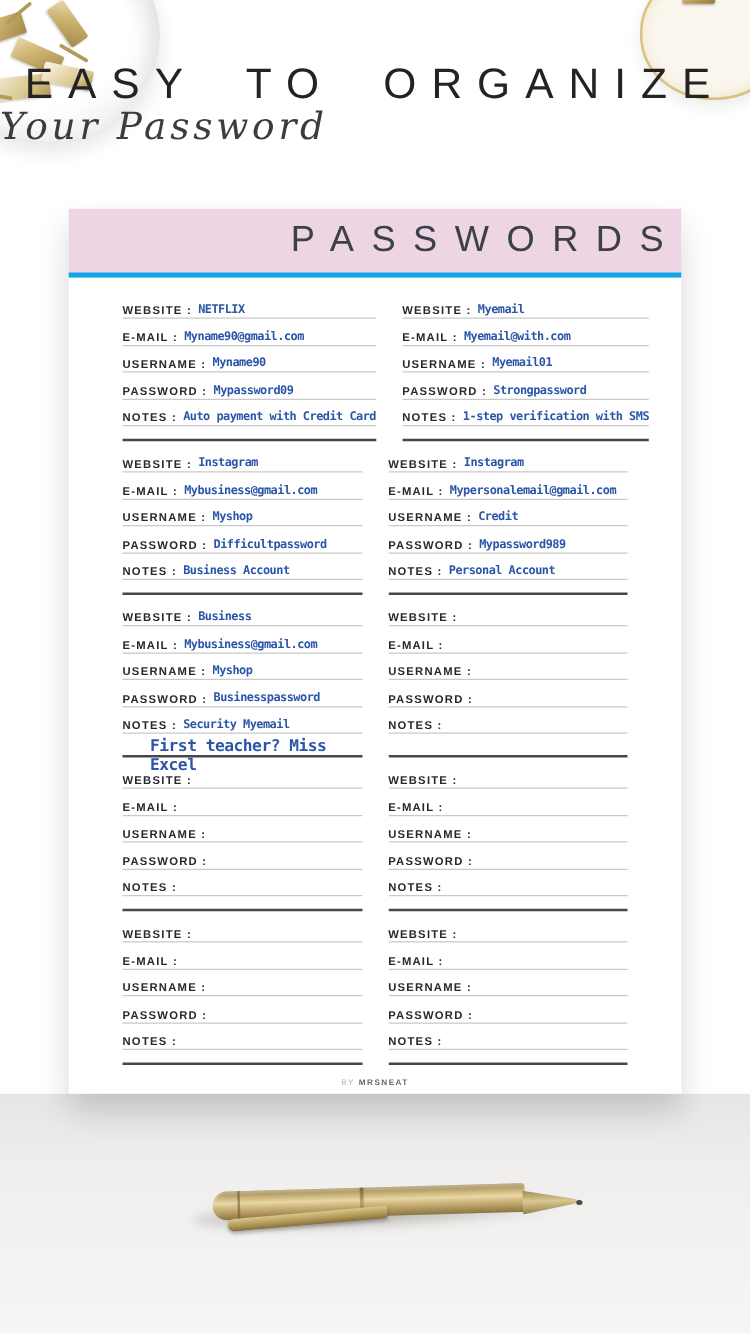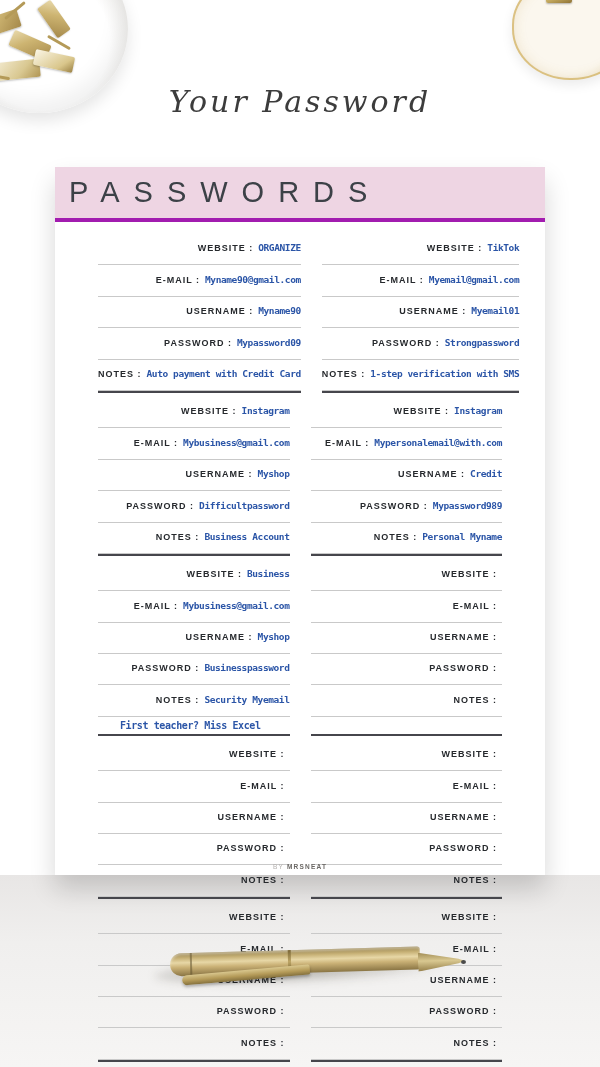--- a/index.html
+++ b/index.html
@@ -36,40 +36,40 @@
         box-shadow:0 1px 2px rgba(0,0,0,.3);}
   .dish-clip:before{content:"";position:absolute;left:4px;top:-7px;width:8px;height:8px;
         border:2px solid #c9ab57;border-bottom:none;border-right:none;transform:skewX(-18deg);}
   .dish-clip:after{content:"";position:absolute;right:4px;top:-7px;width:8px;height:8px;
         border:2px solid #c9ab57;border-bottom:none;border-left:none;transform:skewX(18deg);}
 
   
   .hero-title{position:absolute;top:48px;left:0;right:0;text-align:center;
         font-size:34px;font-weight:400;letter-spacing:12px;word-spacing:18px;color:#232323;
         white-space:nowrap;}
-  .hero-sub{position:absolute;top:84px;left:0;right:0;text-align:center;
+  .hero-sub{position:absolute;top:84px;left:0;right:0;
         font-family:"DejaVu Serif",serif;font-style:italic;font-size:30px;letter-spacing:3px;
         color:#3c3c3c;}
 
   
   .paper{position:absolute;left:55px;top:167px;width:490px;height:708px;background:#ffffff;
         box-shadow:0 14px 24px rgba(0,0,0,.16);}
-  .paper-header{height:51px;background:var(--pink,#eed5e3);border-bottom:4px solid #a21caf;
-        display:flex;align-items:center;justify-content:flex-start;}
+  .paper-header{height:51px;background:var(--pink,#eed5e3);border-bottom:4px solid #0ea5e9;
+        display:flex;align-items:center;justify-content:flex-end;}
   .paper-title{font-size:29px;font-weight:400;letter-spacing:14px;padding-left:14px;
         color:#3c4147;}
   .content{padding:12px 43px 0 43px;}
   .brow{display:flex;gap:21px;margin-bottom:4px;}
   .block{flex:1 1 0;display:flex;flex-direction:column;min-height:119px;}
   .frow{display:flex;align-items:flex-end;height:19.4px;border-bottom:1px solid #c9c9c9;
-        padding-bottom:11px;overflow:visible;justify-content:flex-end;}
+        padding-bottom:1px;overflow:visible;}
   .flabel{font-size:9px;font-weight:bold;letter-spacing:1px;color:#26292d;white-space:pre;}
   .fvalue{font-family:"DejaVu Sans Mono",monospace;font-weight:bold;font-size:9.5px;
         letter-spacing:-0.4px;color:var(--ink,#2b55a7);margin-left:5px;white-space:nowrap;}
-  .notes2{font-family:"DejaVu Sans Mono",monospace;font-weight:bold;font-size:10px;
+  .notes2{font-family:"DejaVu Sans Mono",monospace;font-weight:bold;font-size:13px;
         letter-spacing:-0.4px;color:var(--ink,#2b55a7);padding:3px 0 0 22px;height:14px;}
   .bsep{margin-top:auto;border-bottom:2px solid #46464c;}
   .byline{position:absolute;left:0;right:0;bottom:5px;text-align:center;
         font-size:6.5px;letter-spacing:1.2px;color:#6b6865;font-weight:bold;}
   .byline .pre{color:#b5b2b0;margin-right:3px;font-weight:normal;}
 
   
   .pen{position:absolute;left:160px;top:942px;width:322px;height:58px;}
   .pen-shadow{position:absolute;left:-6px;top:16px;width:300px;height:26px;border-radius:50%;
         background:radial-gradient(ellipse at 40% 50%,rgba(40,35,20,.38),rgba(0,0,0,0) 70%);
@@ -106,33 +106,34 @@
 
     <div class="clip c6"></div>
     <div class="wire w1"></div>
     <div class="wire w2"></div>
     <div class="wire w3"></div>
   </div>
   <div class="dish">
     <div class="dish-clip"></div>
   </div>
 
+  <div class="hero-title">EASY TO ORGANIZE</div>
   <div class="hero-sub">Your Password</div>
 
   <div class="paper">
     <div class="paper-header">
       <span class="paper-title">PASSWORDS</span>
     </div>
     <div class="content" id="blocks">
         <div class="brow">
           <div class="block">
     <div class="fields">
               <div class="frow">
                 <span class="flabel">WEBSITE :</span>
-                <span class="fvalue">ORGANIZE</span>
+                <span class="fvalue">NETFLIX</span>
               </div>
               <div class="frow">
                 <span class="flabel">E-MAIL :</span>
                 <span class="fvalue">Myname90@gmail.com</span>
               </div>
               <div class="frow">
                 <span class="flabel">USERNAME :</span>
                 <span class="fvalue">Myname90</span>
               </div>
               <div class="frow">
@@ -143,25 +144,25 @@
                 <span class="flabel">NOTES :</span>
                 <span class="fvalue">Auto payment with Credit Card</span>
               </div>
             </div>
     <div class="bsep"></div>
   </div>
           <div class="block">
     <div class="fields">
               <div class="frow">
                 <span class="flabel">WEBSITE :</span>
-                <span class="fvalue">TikTok</span>
-              </div>
-              <div class="frow">
-                <span class="flabel">E-MAIL :</span>
-                <span class="fvalue">Myemail@gmail.com</span>
+                <span class="fvalue">Myemail</span>
+              </div>
+              <div class="frow">
+                <span class="flabel">E-MAIL :</span>
+                <span class="fvalue">Myemail@with.com</span>
               </div>
               <div class="frow">
                 <span class="flabel">USERNAME :</span>
                 <span class="fvalue">Myemail01</span>
               </div>
               <div class="frow">
                 <span class="flabel">PASSWORD :</span>
                 <span class="fvalue">Strongpassword</span>
               </div>
               <div class="frow">
@@ -199,33 +200,33 @@
     <div class="bsep"></div>
   </div>
           <div class="block">
     <div class="fields">
               <div class="frow">
                 <span class="flabel">WEBSITE :</span>
                 <span class="fvalue">Instagram</span>
               </div>
               <div class="frow">
                 <span class="flabel">E-MAIL :</span>
-                <span class="fvalue">Mypersonalemail@with.com</span>
+                <span class="fvalue">Mypersonalemail@gmail.com</span>
               </div>
               <div class="frow">
                 <span class="flabel">USERNAME :</span>
                 <span class="fvalue">Credit</span>
               </div>
               <div class="frow">
                 <span class="flabel">PASSWORD :</span>
                 <span class="fvalue">Mypassword989</span>
               </div>
               <div class="frow">
                 <span class="flabel">NOTES :</span>
-                <span class="fvalue">Personal Myname</span>
+                <span class="fvalue">Personal Account</span>
               </div>
             </div>
     <div class="bsep"></div>
   </div>
         </div>
         <div class="brow">
           <div class="block">
     <div class="fields">
               <div class="frow">
                 <span class="flabel">WEBSITE :</span>

